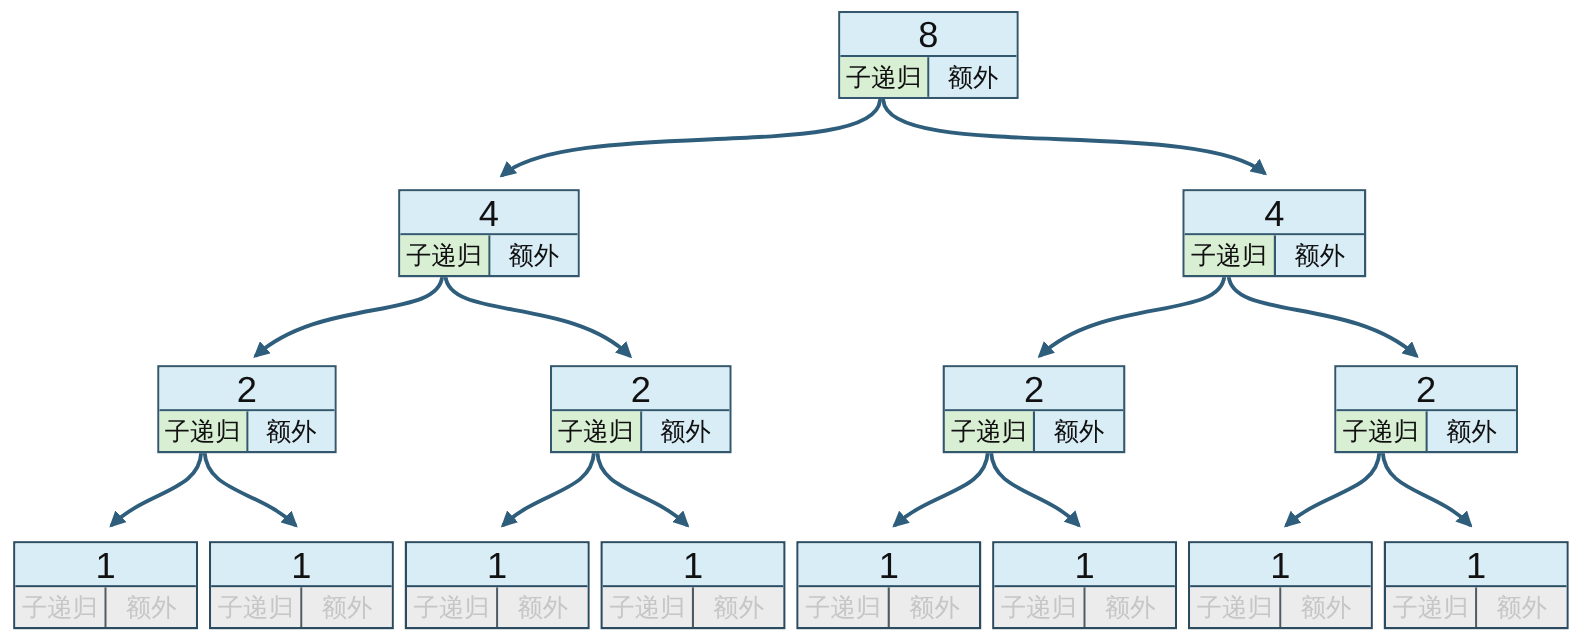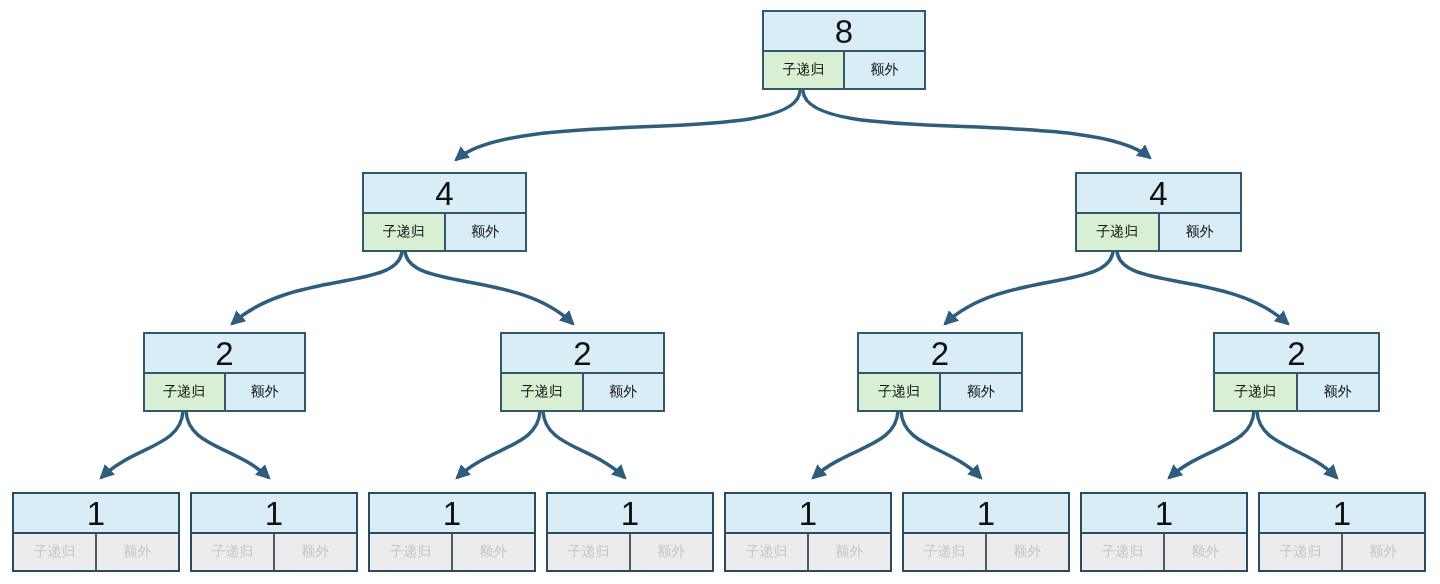--- a/index.html
+++ b/index.html
@@ -46,24 +46,23 @@
     font-size: 33px;
     line-height: 1;
     color: var(--value-text, #111111);
   }
   .node-cells { flex: 1; display: flex; }
   .cell {
     flex: 1;
     display: flex;
     align-items: center;
     justify-content: center;
-    font-size: 14px;
+    font-size: 23px;
     line-height: 1;
     color: var(--label-text, #101010);
-    font-family: Liberation Mono, monospace;
   }
   .cell.sub {
     background: var(--sub-recursion-fill, #d9efd4);
     border-right: 2px solid var(--node-border, #33586d);
   }
   .cell.extra { background: var(--extra-fill, #d8edf6); }
 
   .node.leaf { border-color: var(--leaf-border, #2b4b60); }
   .node.leaf .node-value { border-bottom-color: var(--leaf-border, #2b4b60); }
   .node.leaf .cell.sub {

